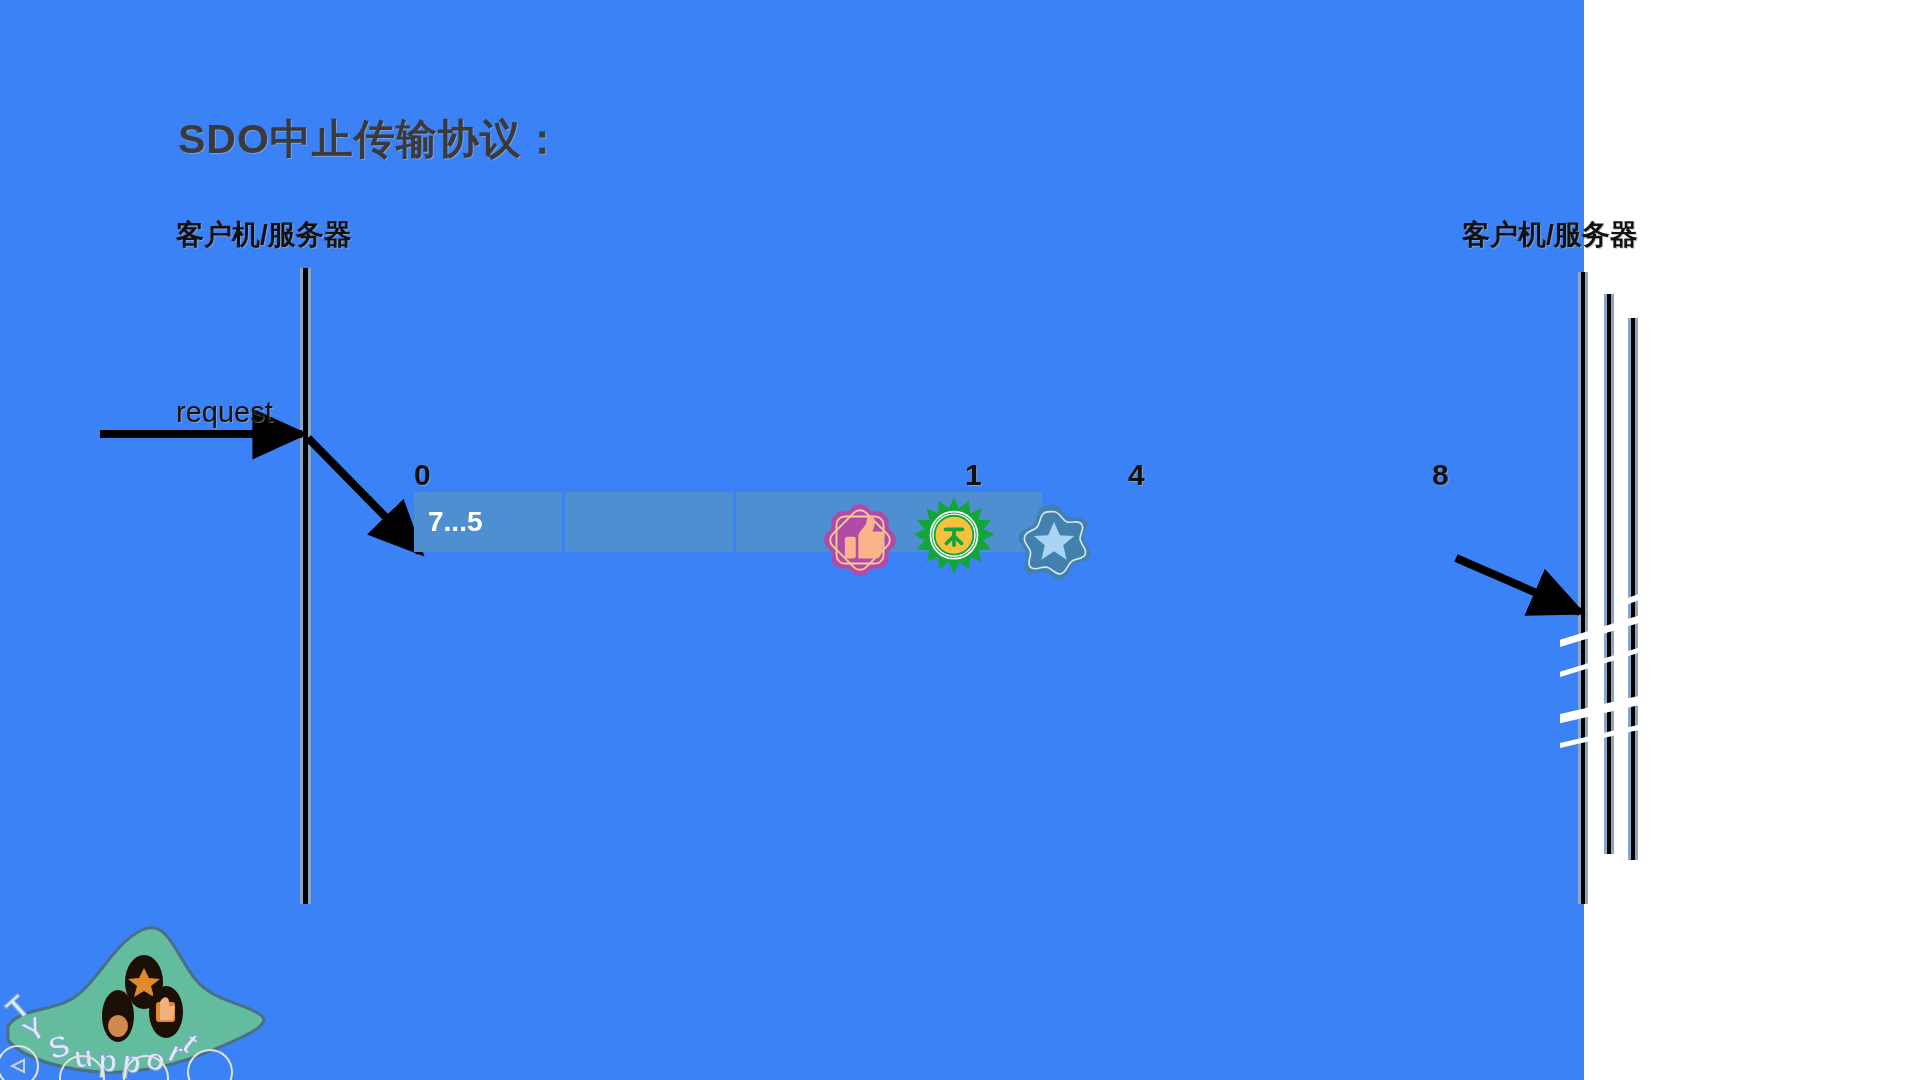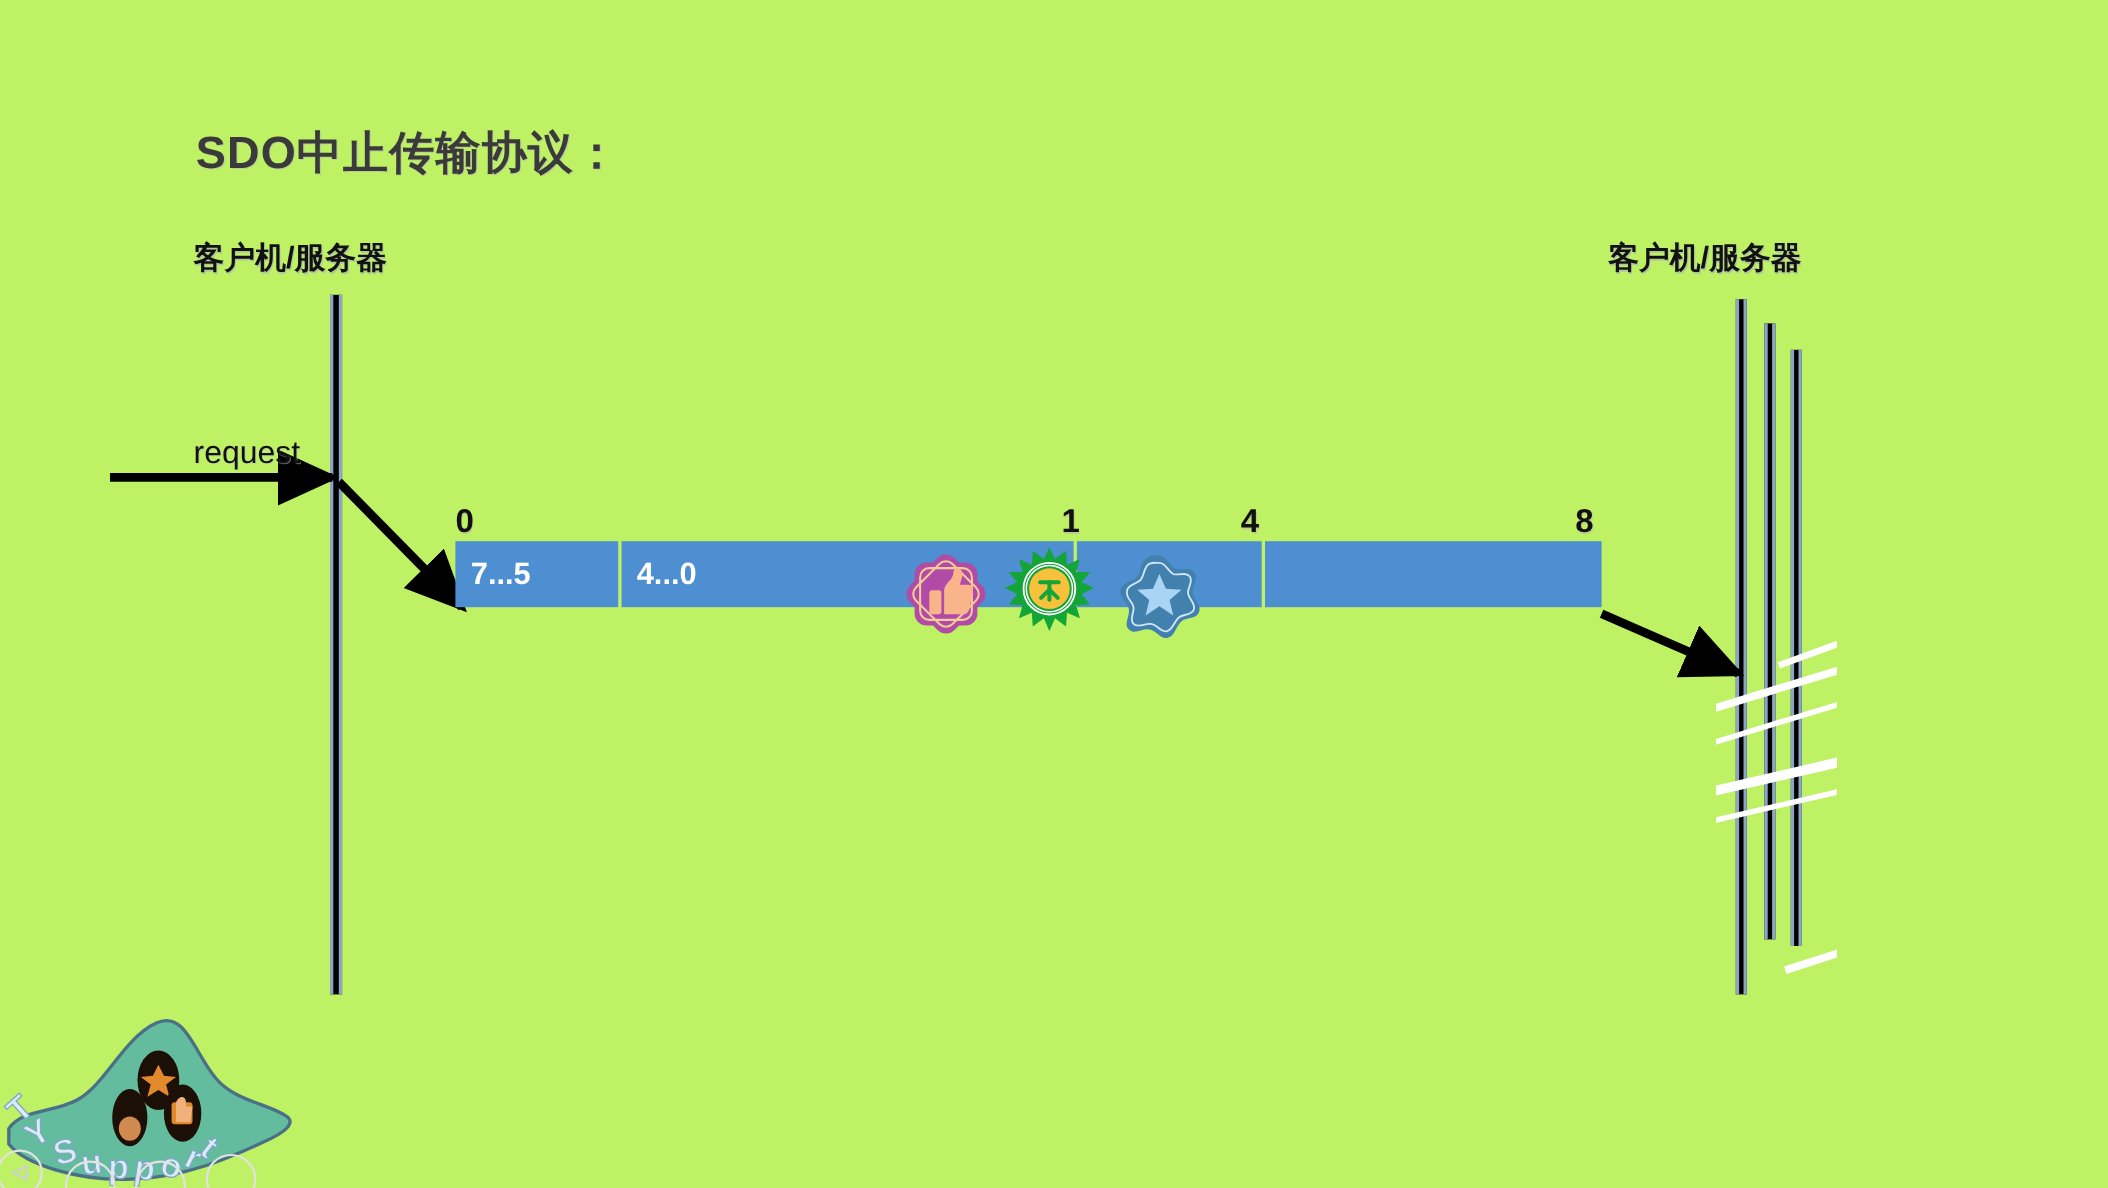--- a/index.html
+++ b/index.html
@@ -5,22 +5,22 @@
   * { box-sizing: border-box; }
   html, body {
     margin: 0; padding: 0;
     width: 1916px; height: 1080px;
     background: #ffffff;
     font-family: "Liberation Sans", sans-serif;
     overflow: hidden;
   }
   #slide {
     position: relative;
-    width: 1916px; height: 1080px;
-    background: #bef264;
+    width: 1584px; height: 1080px;
+    background: #3b82f6;
   }
 
   
   .slide-title {
     position: absolute;
     left: 178px; top: 112px;
     font-size: 41px;
     font-weight: bold;
     color: #3a3a3a;
     letter-spacing: 1px;
@@ -83,21 +83,21 @@
     text-shadow: 1px 1px 0 rgba(190,190,200,0.5);
   }
   #label-request { left: 176px; top: 396px; }
 
   
   .frame {
     position: absolute;
     left: 414px; top: 492px;
     width: 1042px;
     display: flex;
-    flex-direction: column;
+    flex-direction: row;
     gap: 3px;
   }
   .frame-row { display: flex; gap: 3px; height: 60px; }
   .frame-row.head .cell {
     background: #4e8fd1;
     color: #ffffff;
     font-size: 28px;
     font-weight: bold;
   }
   .frame-row.body { height: 58px; }
@@ -196,21 +196,20 @@
   <div class="arrow-label" id="label-request">request</div>
 
   <div class="tick" style="left:414px; top:458px;">0</div>
   <div class="tick" style="left:965px; top:458px;">1</div>
   <div class="tick" style="left:1128px; top:458px;">4</div>
   <div class="tick" style="left:1432px; top:458px;">8</div>
 
   <div class="frame">
     <div class="frame-row head">
       <div class="cell c-0">7...5</div>
-      <div class="cell c-1">4...0</div>
       <div class="cell c-2"></div>
       <div class="cell c-3"></div>
     </div>
     <div class="frame-glare"></div>
   </div>
 
   <div class="badge" id="badge-thumb">
     <svg viewBox="0 0 100 100">
       <g transform="translate(50,50)">
         <rect x="-34" y="-34" width="68" height="68" rx="13" fill="#b24ba8" transform="rotate(0)"></rect>

